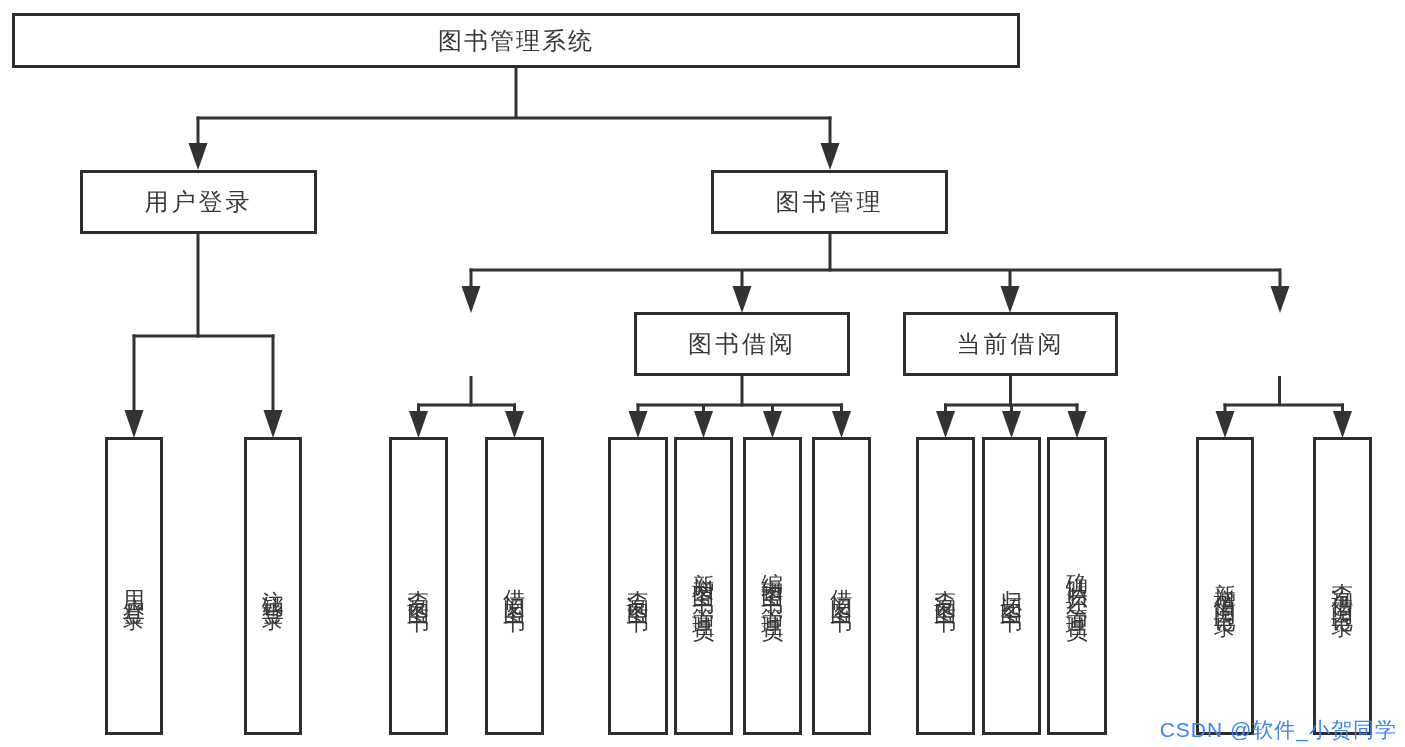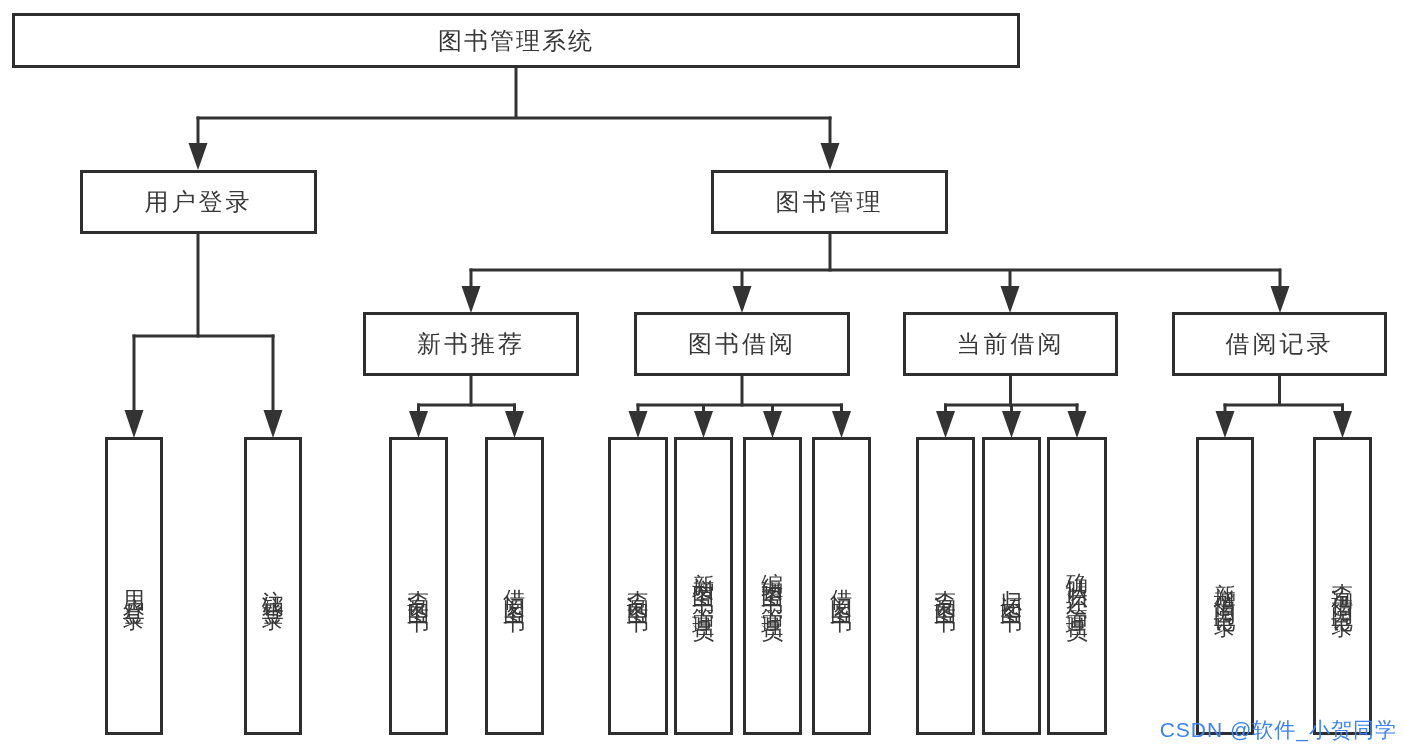--- a/index.html
+++ b/index.html
@@ -103,31 +103,25 @@
     <span>图书管理系统</span>
   </div>
 
   <div class="node node-h" style="left:80px;top:170px;width:237px;height:64px;">
     <span>用户登录</span>
   </div>
   <div class="node node-h" style="left:711px;top:170px;width:237px;height:64px;">
     <span>图书管理</span>
   </div>
 
-  <div class="node node-h" style="left:363px;top:312px;width:216px;height:64px;">
-    <span>新书推荐</span>
-  </div>
   <div class="node node-h" style="left:903px;top:312px;width:215px;height:64px;">
     <span>当前借阅</span>
   </div>
   <div class="node node-h" style="left:634px;top:312px;width:216px;height:64px;">
     <span>图书借阅</span>
-  </div>
-  <div class="node node-h" style="left:1172px;top:312px;width:215px;height:64px;">
-    <span>借阅记录</span>
   </div>
 
   <div class="node node-v" style="left:105px;top:437px;width:58px;height:298px;">
     <span class="vtext">用户登录</span>
   </div>
   <div class="node node-v" style="left:244px;top:437px;width:58px;height:298px;">
     <span class="vtext">注销登录</span>
   </div>
 
   <div class="node node-v" style="left:389px;top:437px;width:59px;height:298px;">

